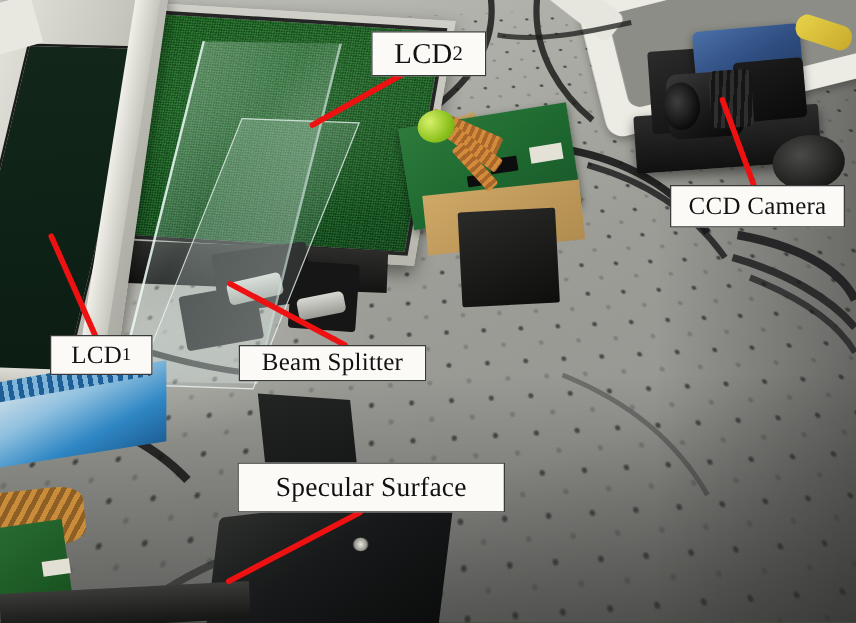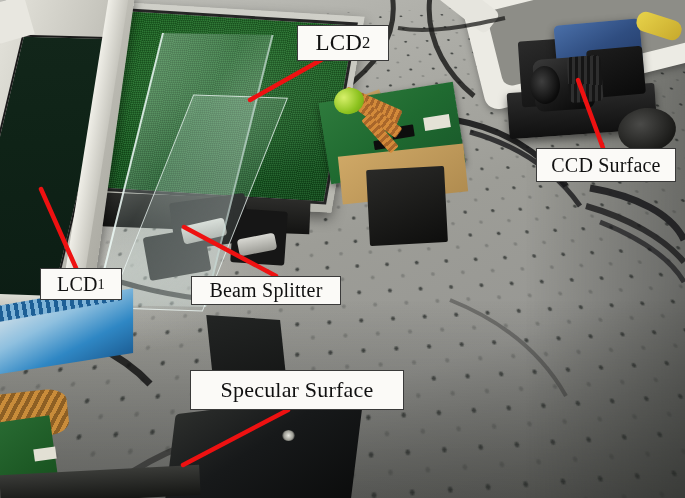--- a/index.html
+++ b/index.html
@@ -420,21 +420,21 @@
     <line id="ld-bs" x1="276" y1="276" x2="184" y2="227" stroke="#ee1111" stroke-width="4.5" stroke-linecap="round"></line>
     <line id="ld-spec" x1="288" y1="410" x2="183" y2="465" stroke="#ee1111" stroke-width="4.5" stroke-linecap="round"></line>
   </svg>
 
   <div class="label" id="label-lcd2" style="left: 297px; top: 25px; width: 92px; height: 36px;">
     <span>LCD</span>
       <sub>2</sub>
   </div>
 
   <div class="label" id="label-ccd" style="left: 536px; top: 148px; width: 140px; height: 34px;">
-    <span>CCD Surface</span>
+    <span>CCD Camera</span>
   </div>
 
   <div class="label" id="label-lcd1" style="left: 40px; top: 268px; width: 82px; height: 32px;">
     <span>LCD</span>
       <sub>1</sub>
   </div>
 
   <div class="label" id="label-spec" style="left: 190px; top: 370px; width: 214px; height: 40px;">
     <span>Specular Surface</span>
   </div>

